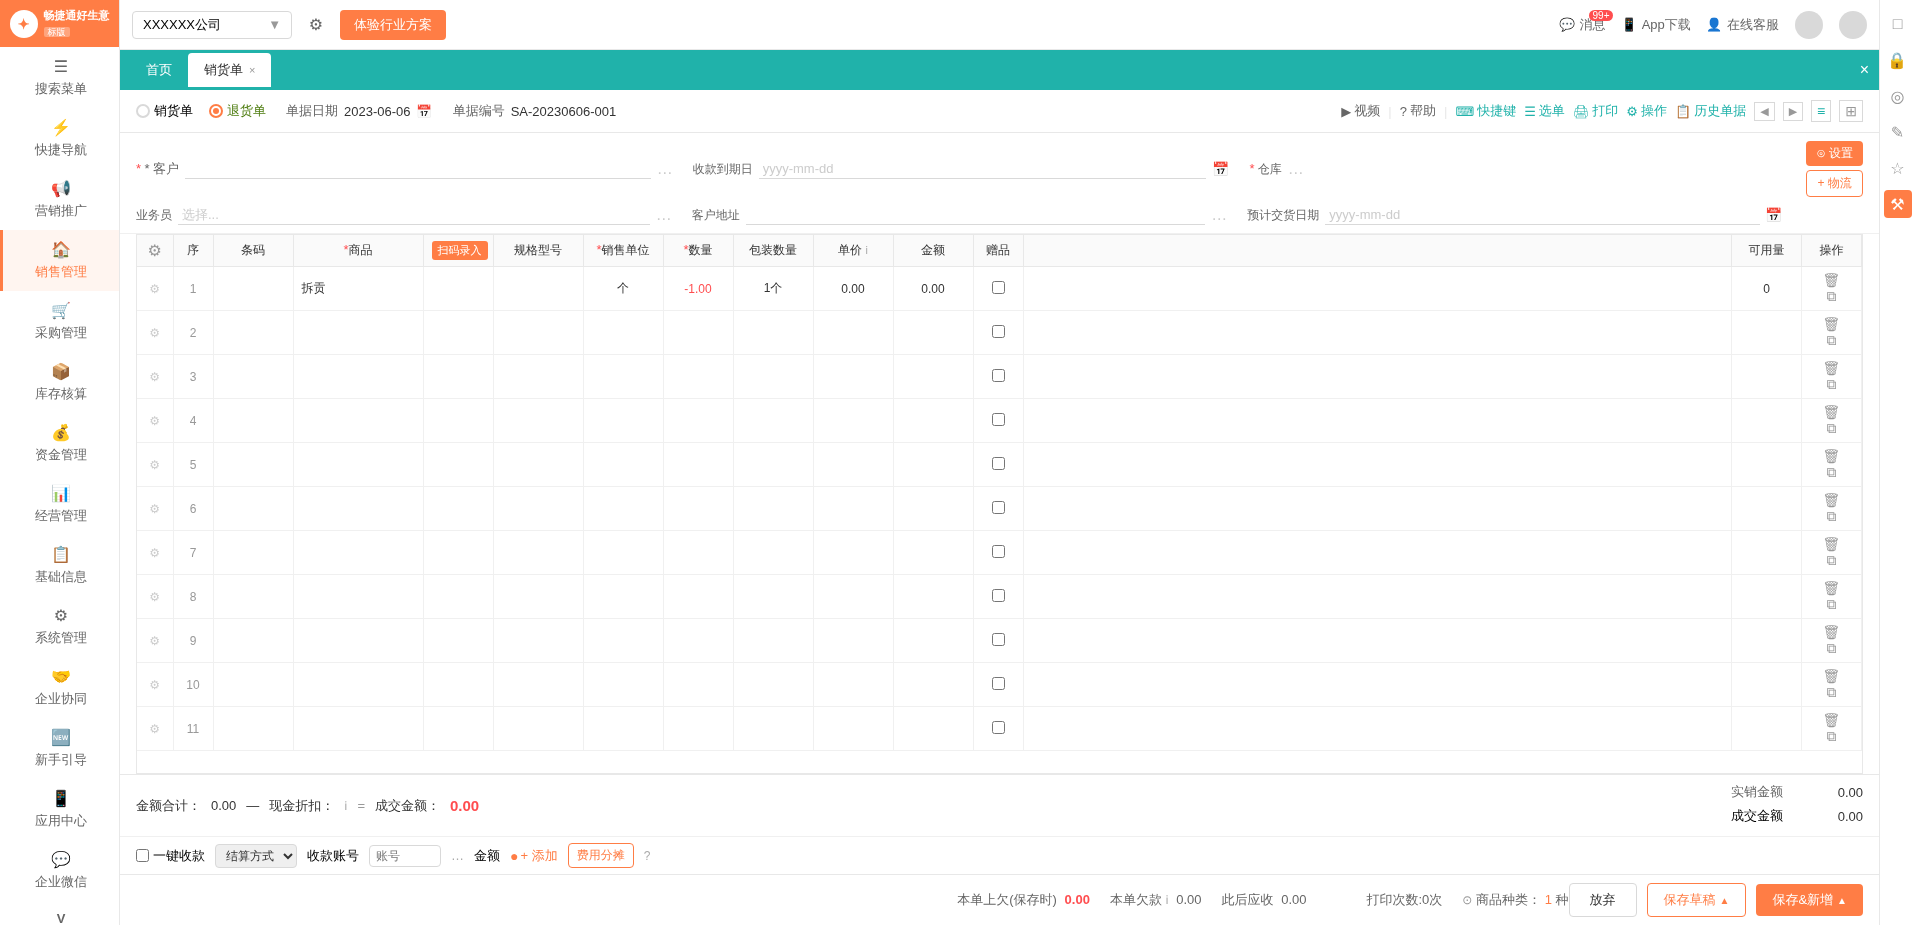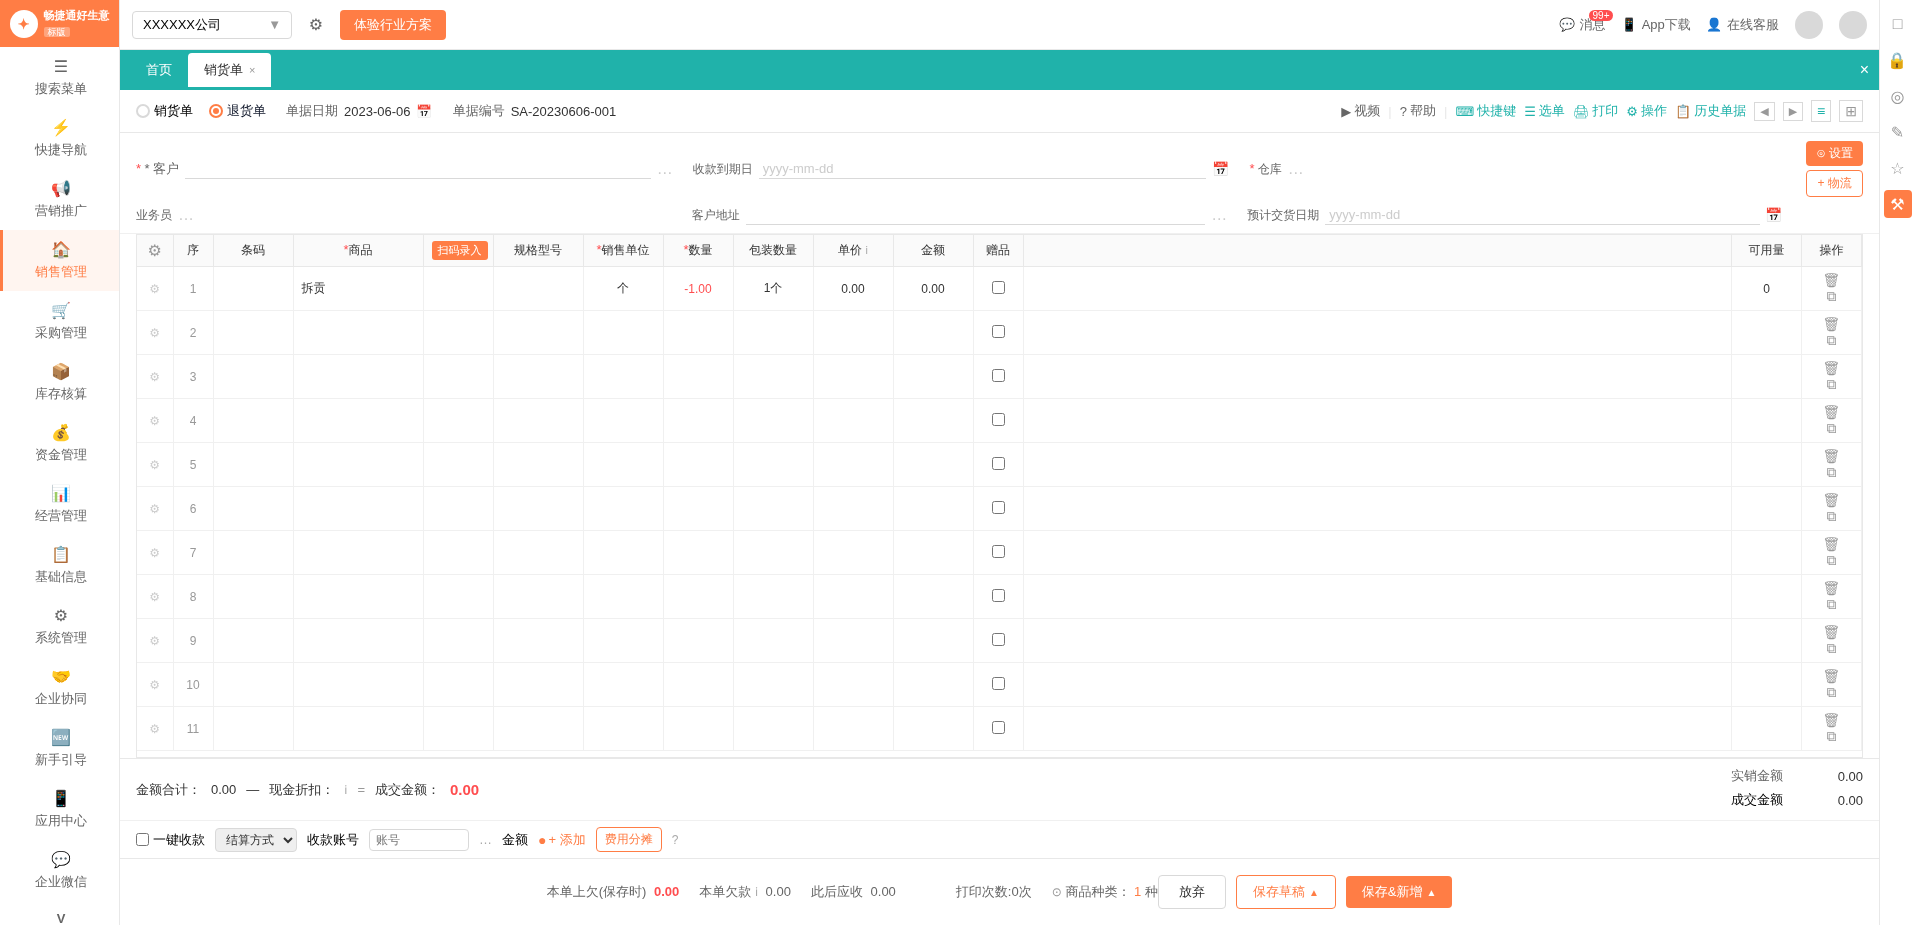--- a/index.html
+++ b/index.html
@@ -89,21 +89,21 @@
 
     
     .right-panel { width: 36px; background: #fff; border-left: 1px solid #e8e8e8; display: flex; flex-direction: column; align-items: center; padding: 10px 0; gap: 8px; flex-shrink: 0; }
     .right-panel-btn { width: 28px; height: 28px; display: flex; align-items: center; justify-content: center; cursor: pointer; color: #999; font-size: 16px; border-radius: 4px; }
     .right-panel-btn.active { background: #ff7d45; color: #fff; }
     .summary-row { display: flex; align-items: center; justify-content: flex-end; gap: 20px; margin-bottom: 3px; }
     .summary-val { color: #333; min-width: 60px; text-align: right; }
 
     .content-area { flex: 1; display: flex; flex-direction: column; overflow: hidden; position: relative; }
 
-    .footer-bottom { display: flex; align-items: center; justify-content: center; padding: 16px 16px; border-top: 1px solid #e8e8e8; }
+    .footer-bottom { display: flex; align-items: center; justify-content: flex-end; padding: 8px 16px; border-top: 1px solid #e8e8e8; }
     .footer-left { display: flex; align-items: center; gap: 20px; font-size: 12px; color: #666; }
     .footer-right { display: flex; align-items: center; gap: 10px; }
 
     .info-icon { color: #aaa; cursor: pointer; font-size: 12px; }
   </style>
 </head>
 <body>
 
 <div class="sidebar">
   <div class="sidebar-logo">
@@ -227,21 +227,21 @@
 
       <div class="form-header">
         <div style="display:flex;align-items:center;gap:20px;">
           <div class="radio-group">
             <label class="radio-item">
               <div class="radio-dot"></div>
               <span>销货单</span>
             </label>
             <label class="radio-item">
               <div class="radio-dot checked"></div>
-              <span style="color:#0f172a;">退货单</span>
+              <span style="color:#4d7c0f;">退货单</span>
             </label>
           </div>
           <div class="form-field-inline">
             <span class="form-label">单据日期</span>
             <span class="form-value">2023-06-06</span>
             <span style="color:#999;cursor:pointer;">📅</span>
           </div>
           <div class="form-field-inline">
             <span class="form-label">单据编号</span>
             <span class="form-value">SA-20230606-001</span>
@@ -302,20 +302,21 @@
             <span class="form-dots">…</span>
           </div>
           <div style="display:flex;flex-direction:column;gap:4px;margin-left:auto;">
             <button class="btn-setting">⊙ 设置</button>
             <button class="btn-logistics">+ 物流</button>
           </div>
         </div>
         <div class="form-row">
           <div class="form-cell">
             <span class="form-cell-label">业务员</span>
+            <input class="form-input" type="text" placeholder="选择..." style="">
             <span class="form-dots">…</span>
           </div>
           <div class="form-cell">
             <span class="form-cell-label">客户地址</span>
             <input class="form-input" type="text" style="">
             <span class="form-dots">…</span>
           </div>
           <div class="form-cell">
             <span class="form-cell-label">预计交货日期</span>
             <input class="form-input" type="text" placeholder="yyyy-mm-dd" style="">
@@ -613,21 +614,21 @@
 
       <div class="footer-payment">
         <label class="checkbox-item">
           <input type="checkbox" style="">
           <span>一键收款</span>
         </label>
         <select style="border:1px solid #d9d9d9;border-radius:4px;padding:3px 6px;font-size:12px;color:#333;">
           <option>结算方式</option>
         </select>
         <span>收款账号</span>
-        <input type="text" placeholder="账号" style="border: 1px solid rgb(217, 217, 217); border-radius: 4px; padding: 3px 6px; width: 100px; font-size: 12px;">
+        <input type="text" placeholder="账号" style="border: 1px solid rgb(217, 217, 217); border-radius: 4px; padding: 3px 6px; width: 72px; font-size: 12px;">
         <span style="cursor:pointer;color:#aaa;">…</span>
         <span>金额</span>
         <span class="add-btn">
           <span style="color:#ff7d45;font-size:14px;">●</span>
           <span>+ 添加</span>
         </span>
         <button class="expense-btn">费用分摊</button>
         <span class="info-icon">?</span>
       </div>
 

